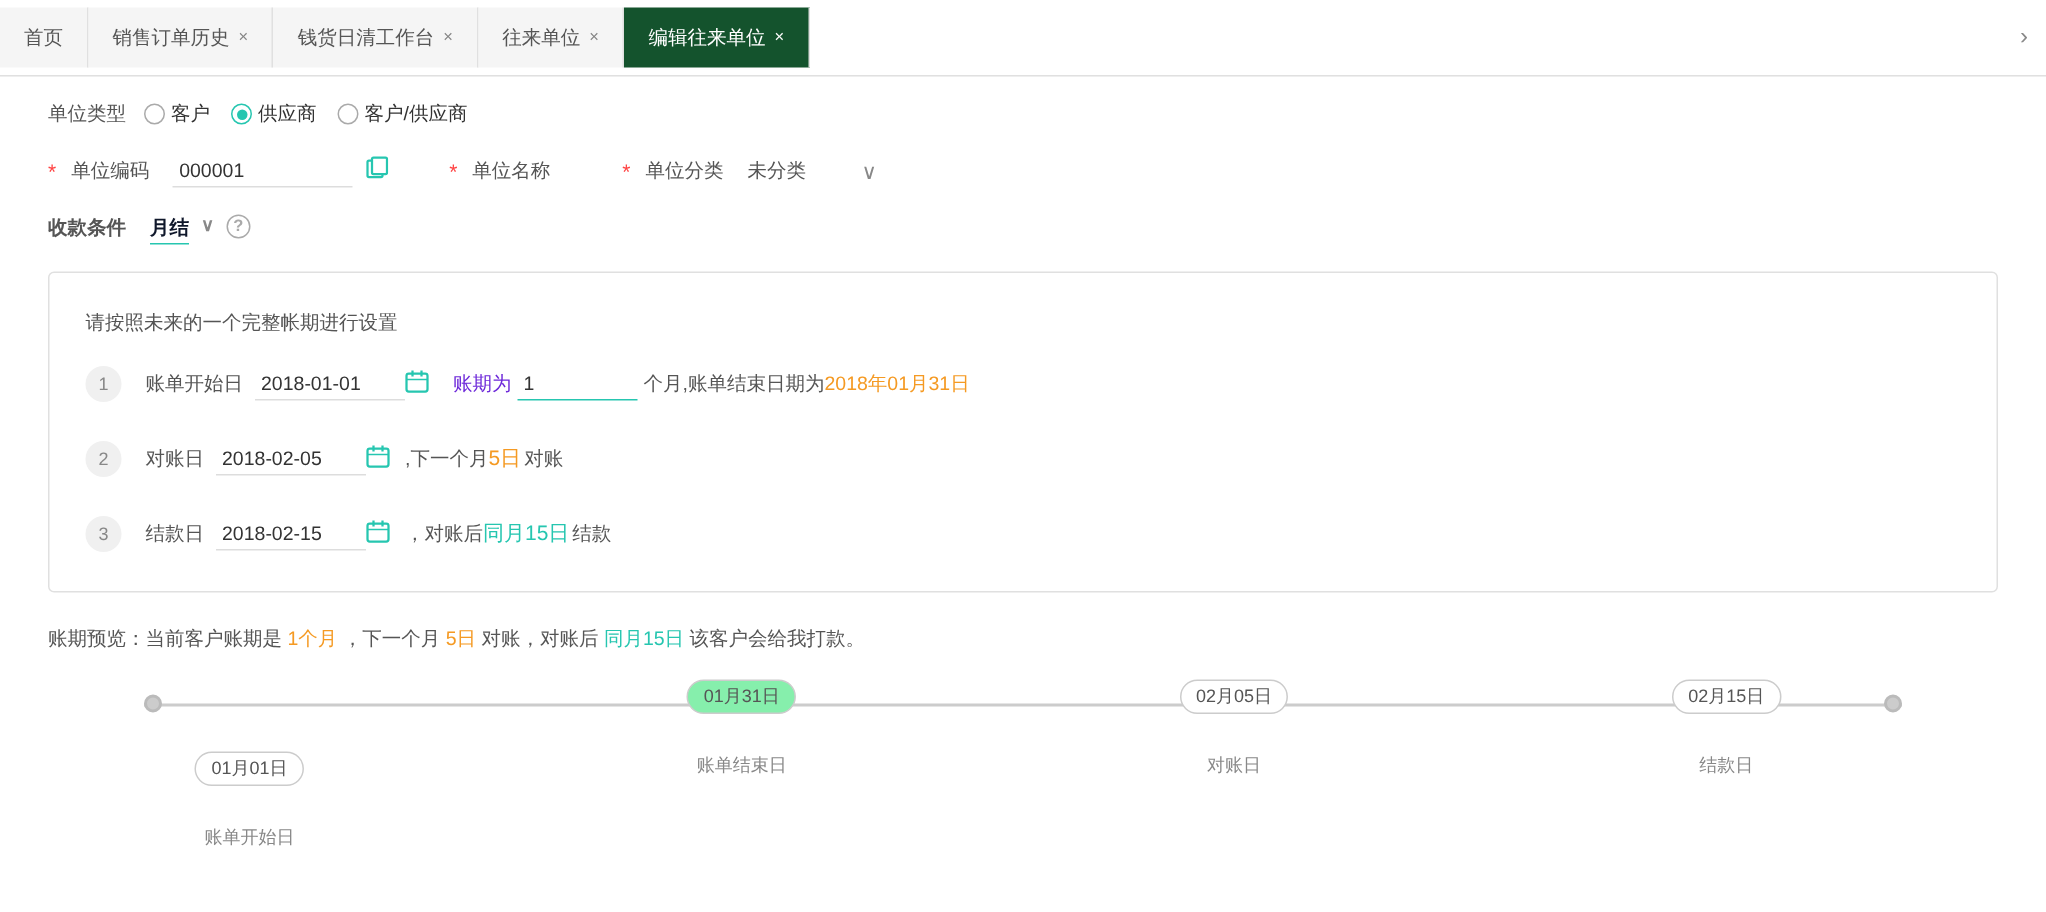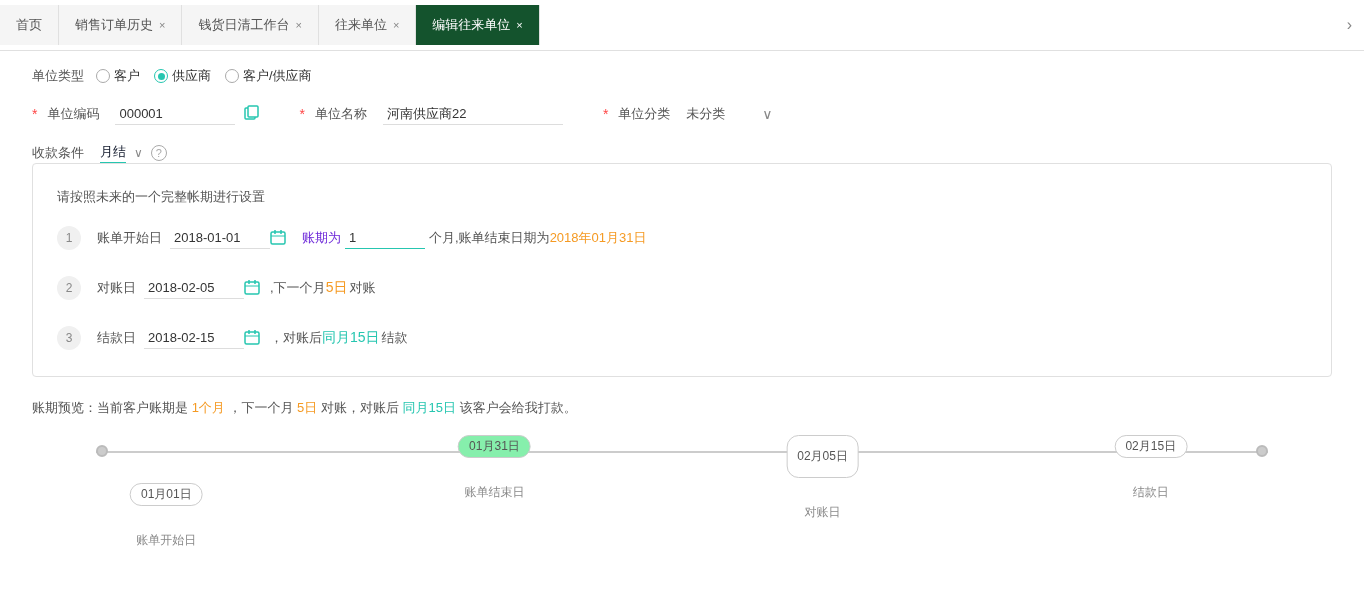--- a/index.html
+++ b/index.html
@@ -129,22 +129,24 @@
       font-size: 15px;
     }
     .chevron-down {
       font-size: 14px;
       color: #888;
     }
 
     
     .pay-condition-row {
       display: flex;
-      align-items: center;
+      align-items: flex-start;
       gap: 8px;
+      margin-bottom: 18px;
+      font-weight: bold;
     }
     .pay-label-blue {
       color: #0f172a;
       font-size: 13px;
       border-bottom: 1.5px solid #26c6b0;
       padding-bottom: 1px;
     }
     .help-circle {
       width: 16px; height: 16px;
       border-radius: 50%;
@@ -298,21 +300,20 @@
       <span class="calendar-icon-btn">
         <svg width="16" height="16" viewBox="0 0 16 16" fill="none">
             <rect x="2" y="3" width="10" height="11" rx="1" stroke="#26c6b0" stroke-width="1.5" fill="none"></rect>
             <rect x="5" y="1" width="10" height="11" rx="1" stroke="#26c6b0" stroke-width="1.5" fill="white"></rect>
           </svg>
       </span>
     </div>
     <div class="field-group">
       <span class="required-star">*</span>
       <span class="form-label">单位名称</span>
-      <input class="text-input" type="text" style="width: 180px;" value="河南供应商22">
     </div>
     <div class="field-group">
       <span class="required-star">*</span>
       <span class="form-label">单位分类</span>
       <span class="form-label" style="min-width:60px;">未分类</span>
       <span class="chevron-down">∨</span>
     </div>
   </div>
 
   <div class="pay-condition-row">
@@ -401,21 +402,21 @@
         <div style="background:#fff; border:1px solid #ccc; border-radius:12px; padding:2px 10px; font-size:12px; color:#555; white-space:nowrap;">01月01日</div>
         <div style="font-size:12px; color:#888; margin-top:26px; white-space:nowrap;">账单开始日</div>
       </div>
 
       <div style="position:absolute; left:34%; transform:translateX(-50%); display:flex; flex-direction:column; align-items:center;">
         <div style="background:#86efac; border:1px solid #ccc; border-radius:12px; padding:2px 10px; font-size:12px; color:#555; white-space:nowrap;">01月31日</div>
         <div style="font-size:12px; color:#888; margin-top:26px; white-space:nowrap;">账单结束日</div>
       </div>
 
       <div style="position:absolute; left:62%; transform:translateX(-50%); display:flex; flex-direction:column; align-items:center;">
-        <div style="background:#fff; border:1px solid #ccc; border-radius:12px; padding:12px 10px; font-size:12px; color:#555; white-space:nowrap;">02月05日</div>
+        <div style="background:#fff; border:1px solid #ccc; border-radius:12px; padding:2px 10px; font-size:12px; color:#555; white-space:nowrap;">02月05日</div>
         <div style="font-size:12px; color:#888; margin-top:26px; white-space:nowrap;">对账日</div>
       </div>
 
       <div style="position:absolute; left:90%; transform:translateX(-50%); display:flex; flex-direction:column; align-items:center;">
         <div style="background:#fff; border:1px solid #ccc; border-radius:12px; padding:2px 10px; font-size:12px; color:#555; white-space:nowrap;">02月15日</div>
         <div style="font-size:12px; color:#888; margin-top:26px; white-space:nowrap;">结款日</div>
       </div>
     </div>
   </div>
 

